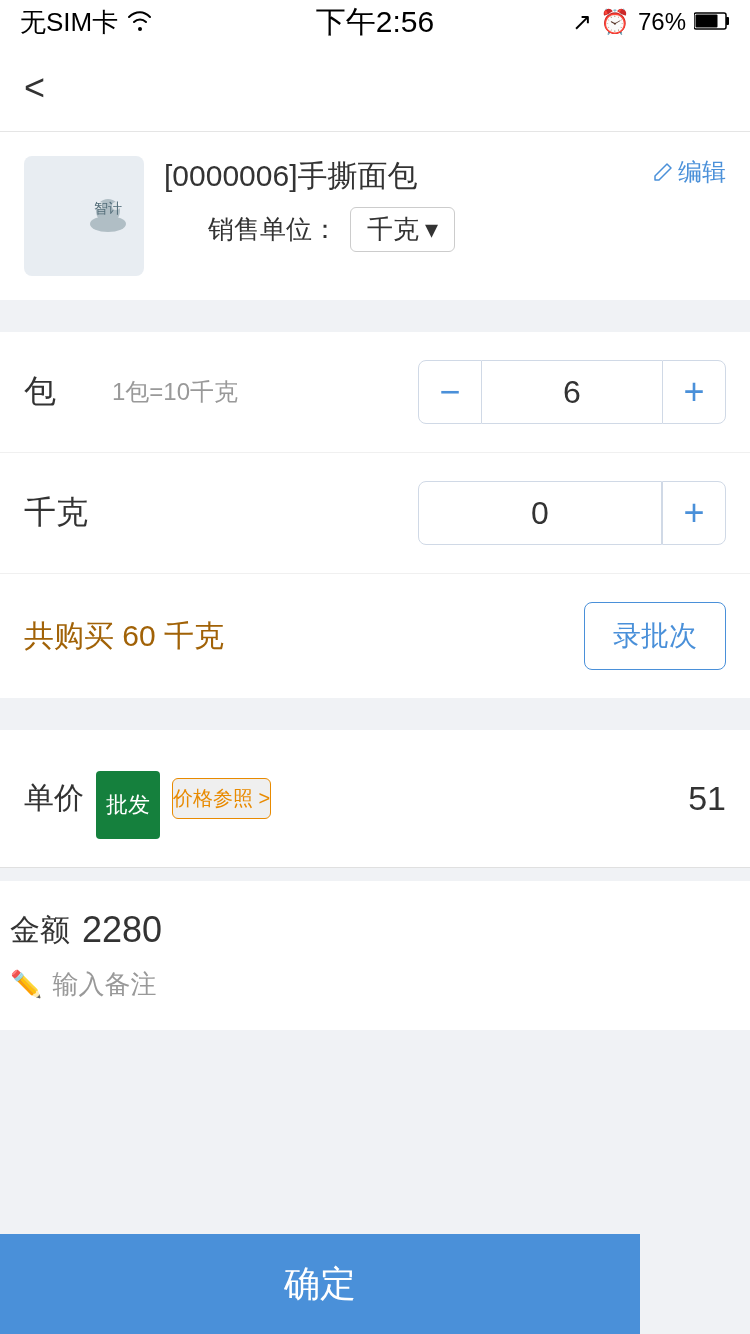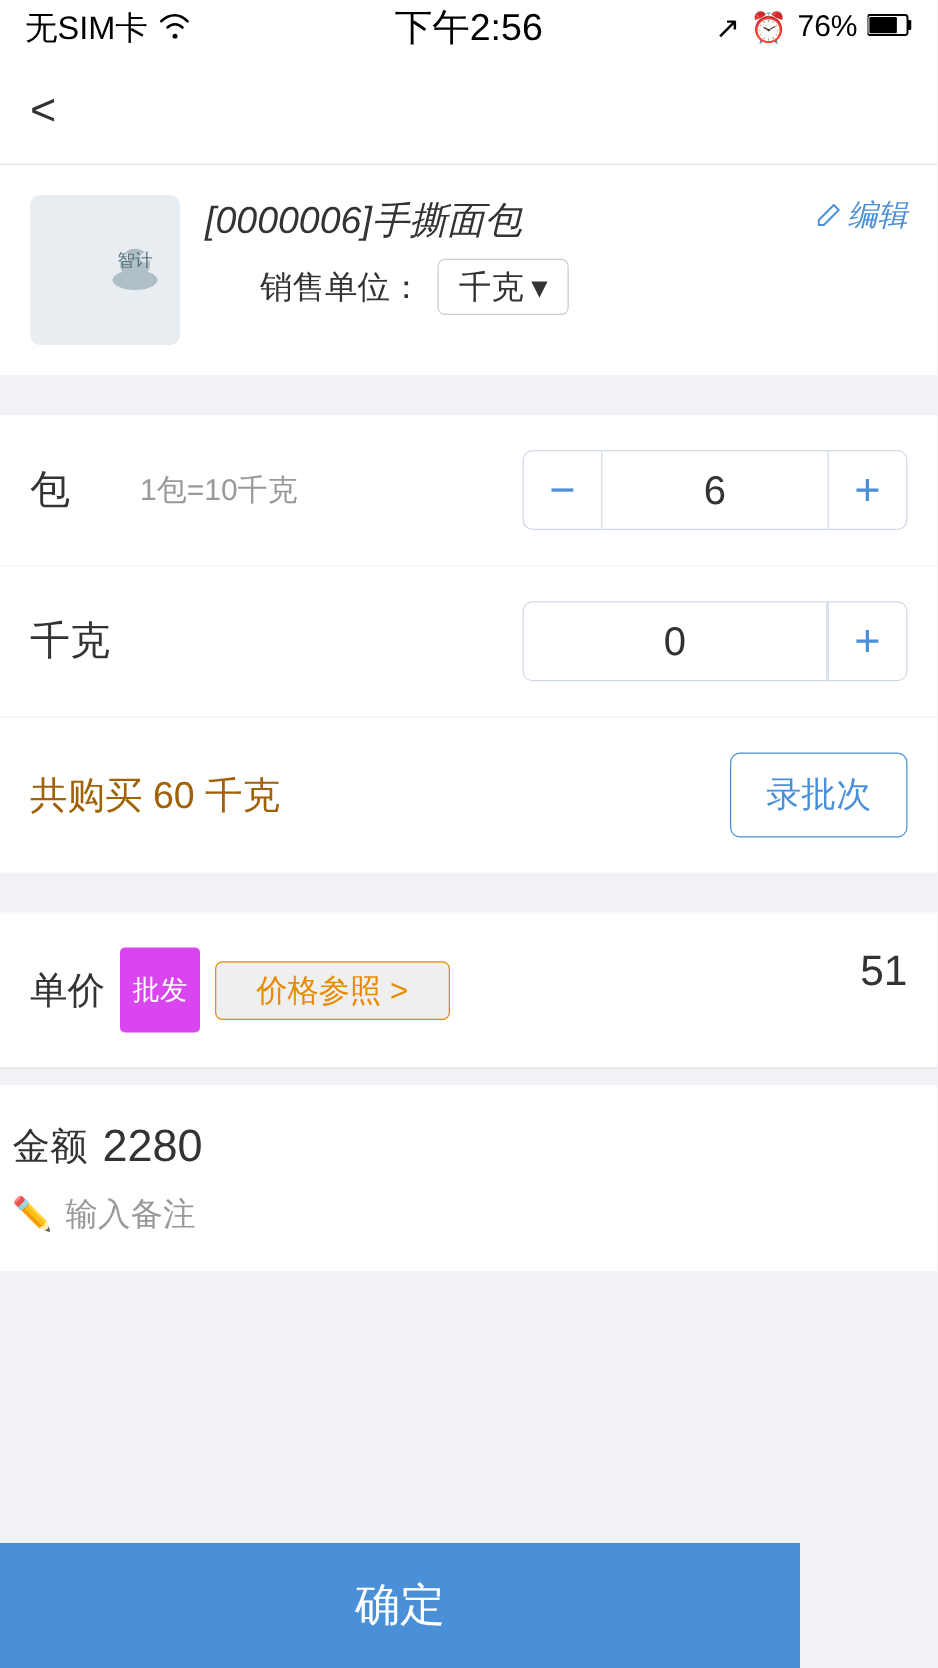--- a/index.html
+++ b/index.html
@@ -95,21 +95,20 @@
       width: 60px;
       height: 60px;
     }
     .product-info {
       flex: 1;
     }
     .product-header {
       display: flex;
       justify-content: space-between;
       align-items: flex-start;
-      font-style: italic;
     }
     .product-name {
       font-size: 30px;
       color: #333;
       font-weight: 500;
     }
     .edit-btn {
       font-size: 24px;
       color: #4a90d9;
       display: flex;
@@ -236,44 +235,46 @@
     }
 
     
     .price-section {
       background: #fff;
       padding: 28px 24px;
       margin-bottom: 0;
     }
     .price-row {
       display: flex;
+      align-items: center;
       justify-content: space-between;
       margin-bottom: 0;
     }
     .price-left {
       display: flex;
       align-items: center;
       gap: 12px;
     }
     .price-label {
       font-size: 30px;
       color: #333;
     }
     .badge-pifa {
-      background: #d946ef;
+      background: #15803d;
       color: #fff;
       font-size: 22px;
       padding: 19px 10px;
       border-radius: 4px;
+      margin-top: 13px;
     }
     .price-ref-btn {
       border: 1px solid #e88a00;
       border-radius: 6px;
-      padding: 6px 32px;
-      font-size: 25px;
+      padding: 6px 0;
+      font-size: 20px;
       color: #e88a00;
       display: flex;
       align-items: center;
       gap: 4px;
       cursor: pointer;
     }
     .price-value {
       font-size: 34px;
       color: #333;
     }

